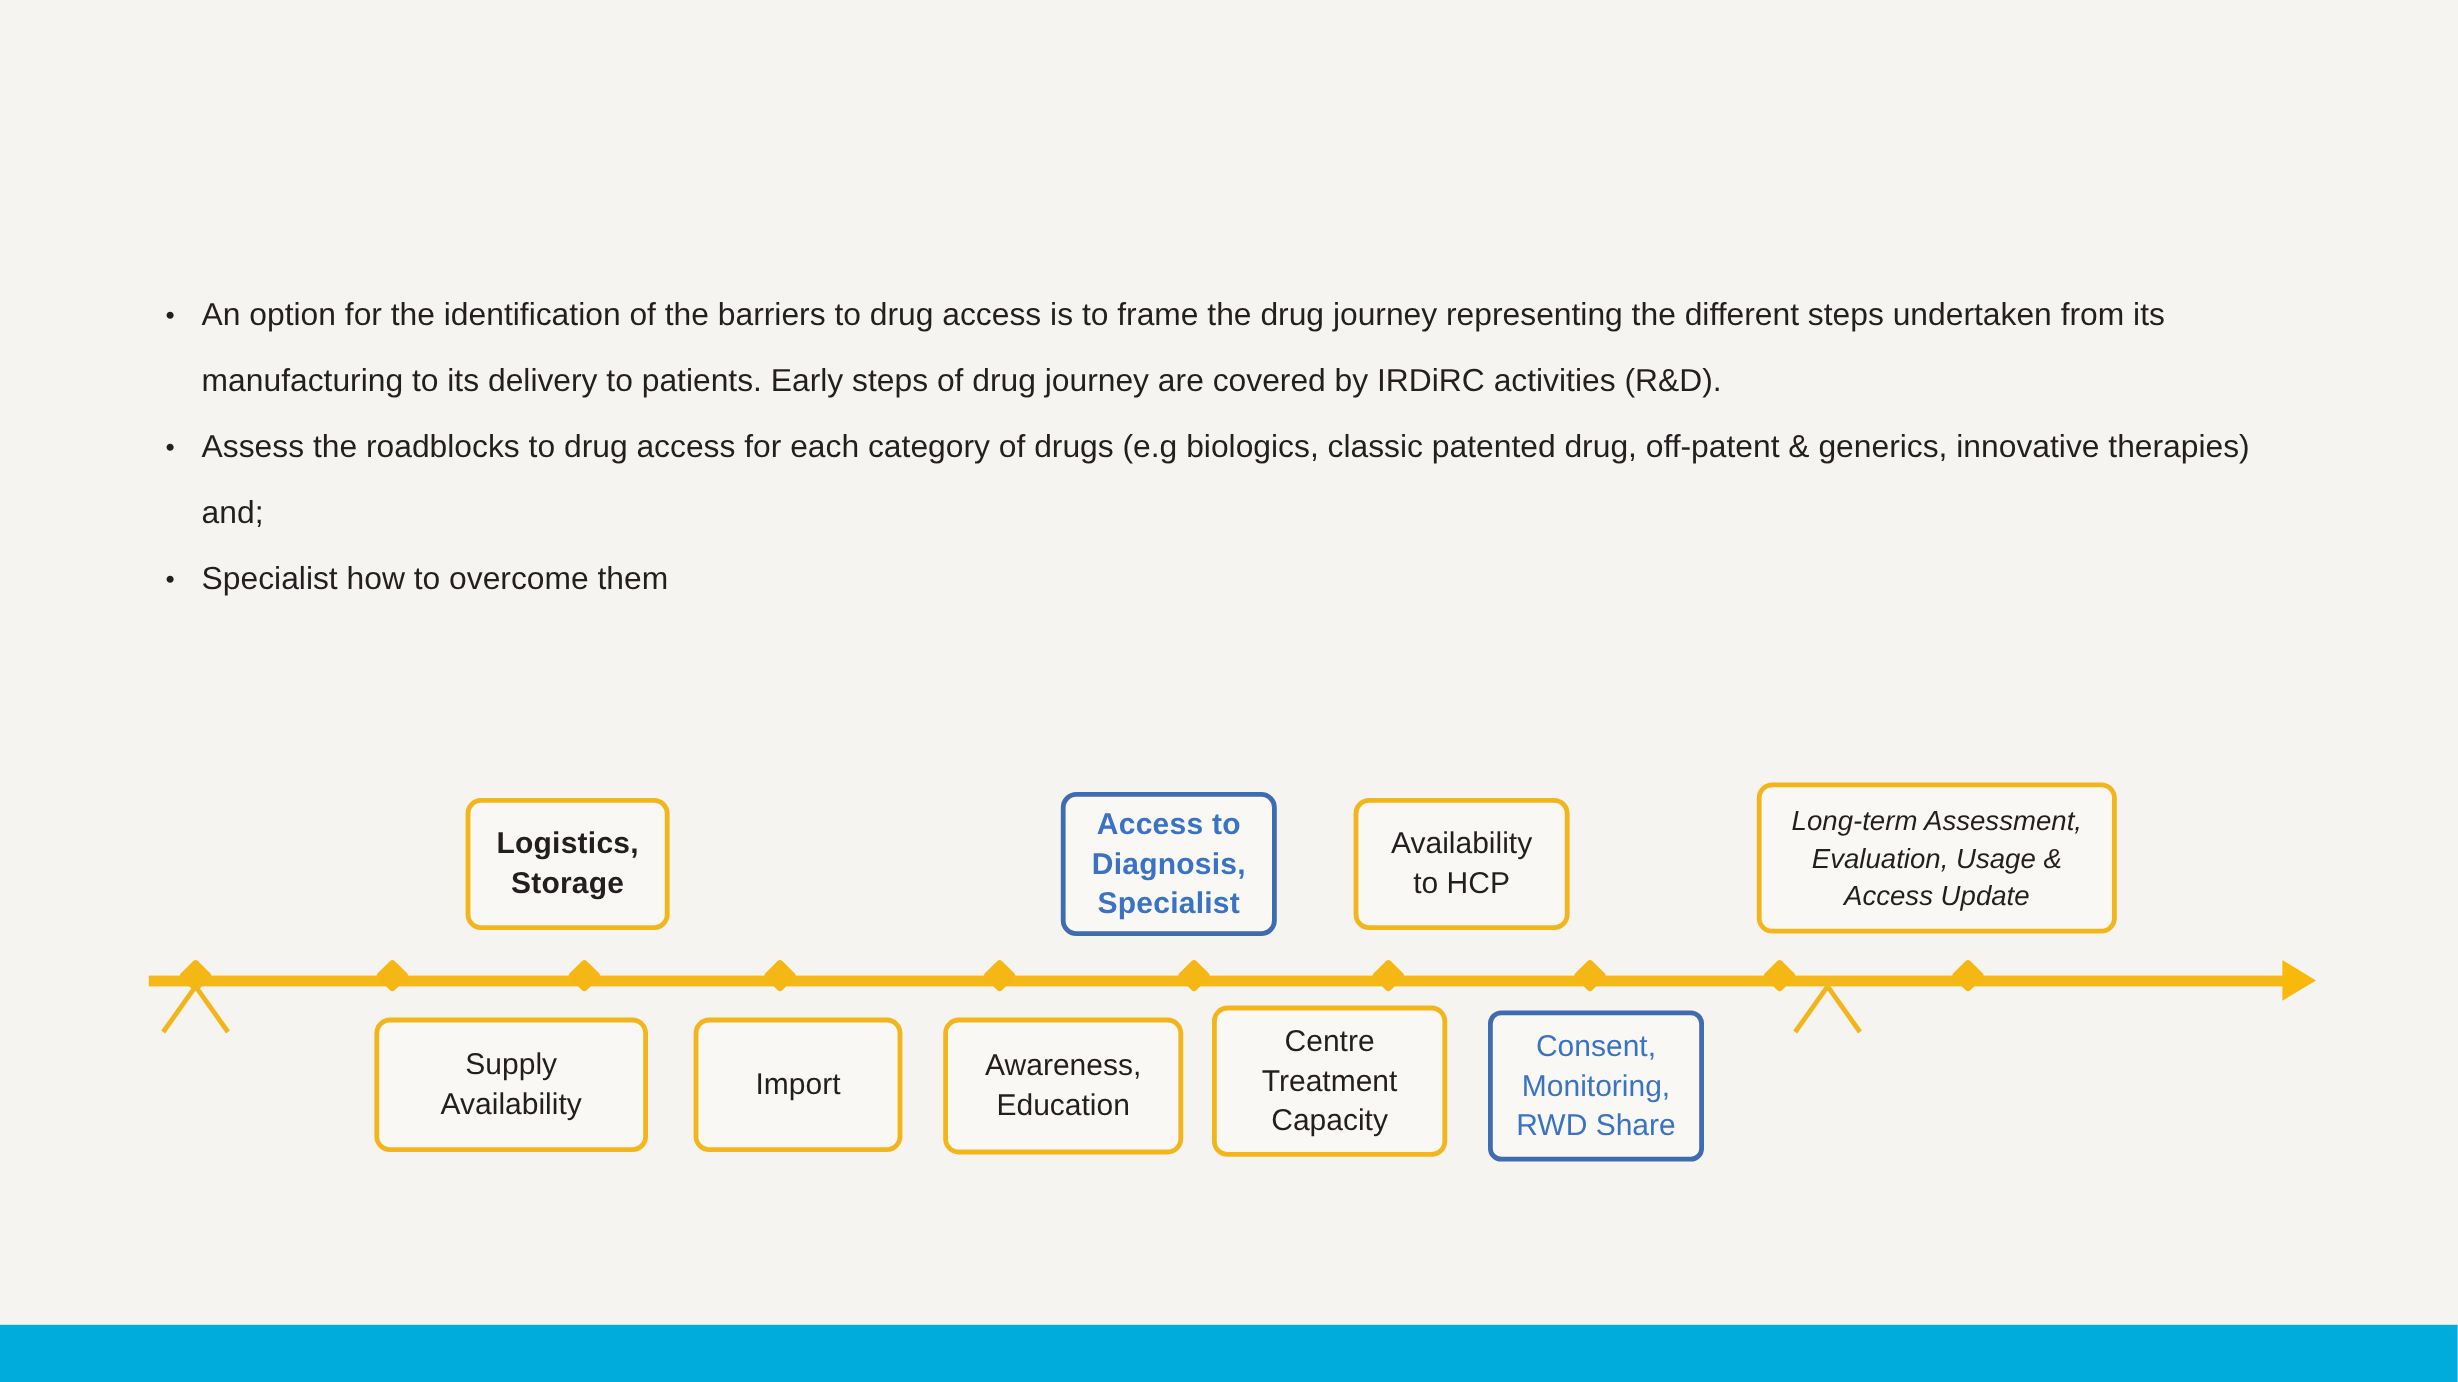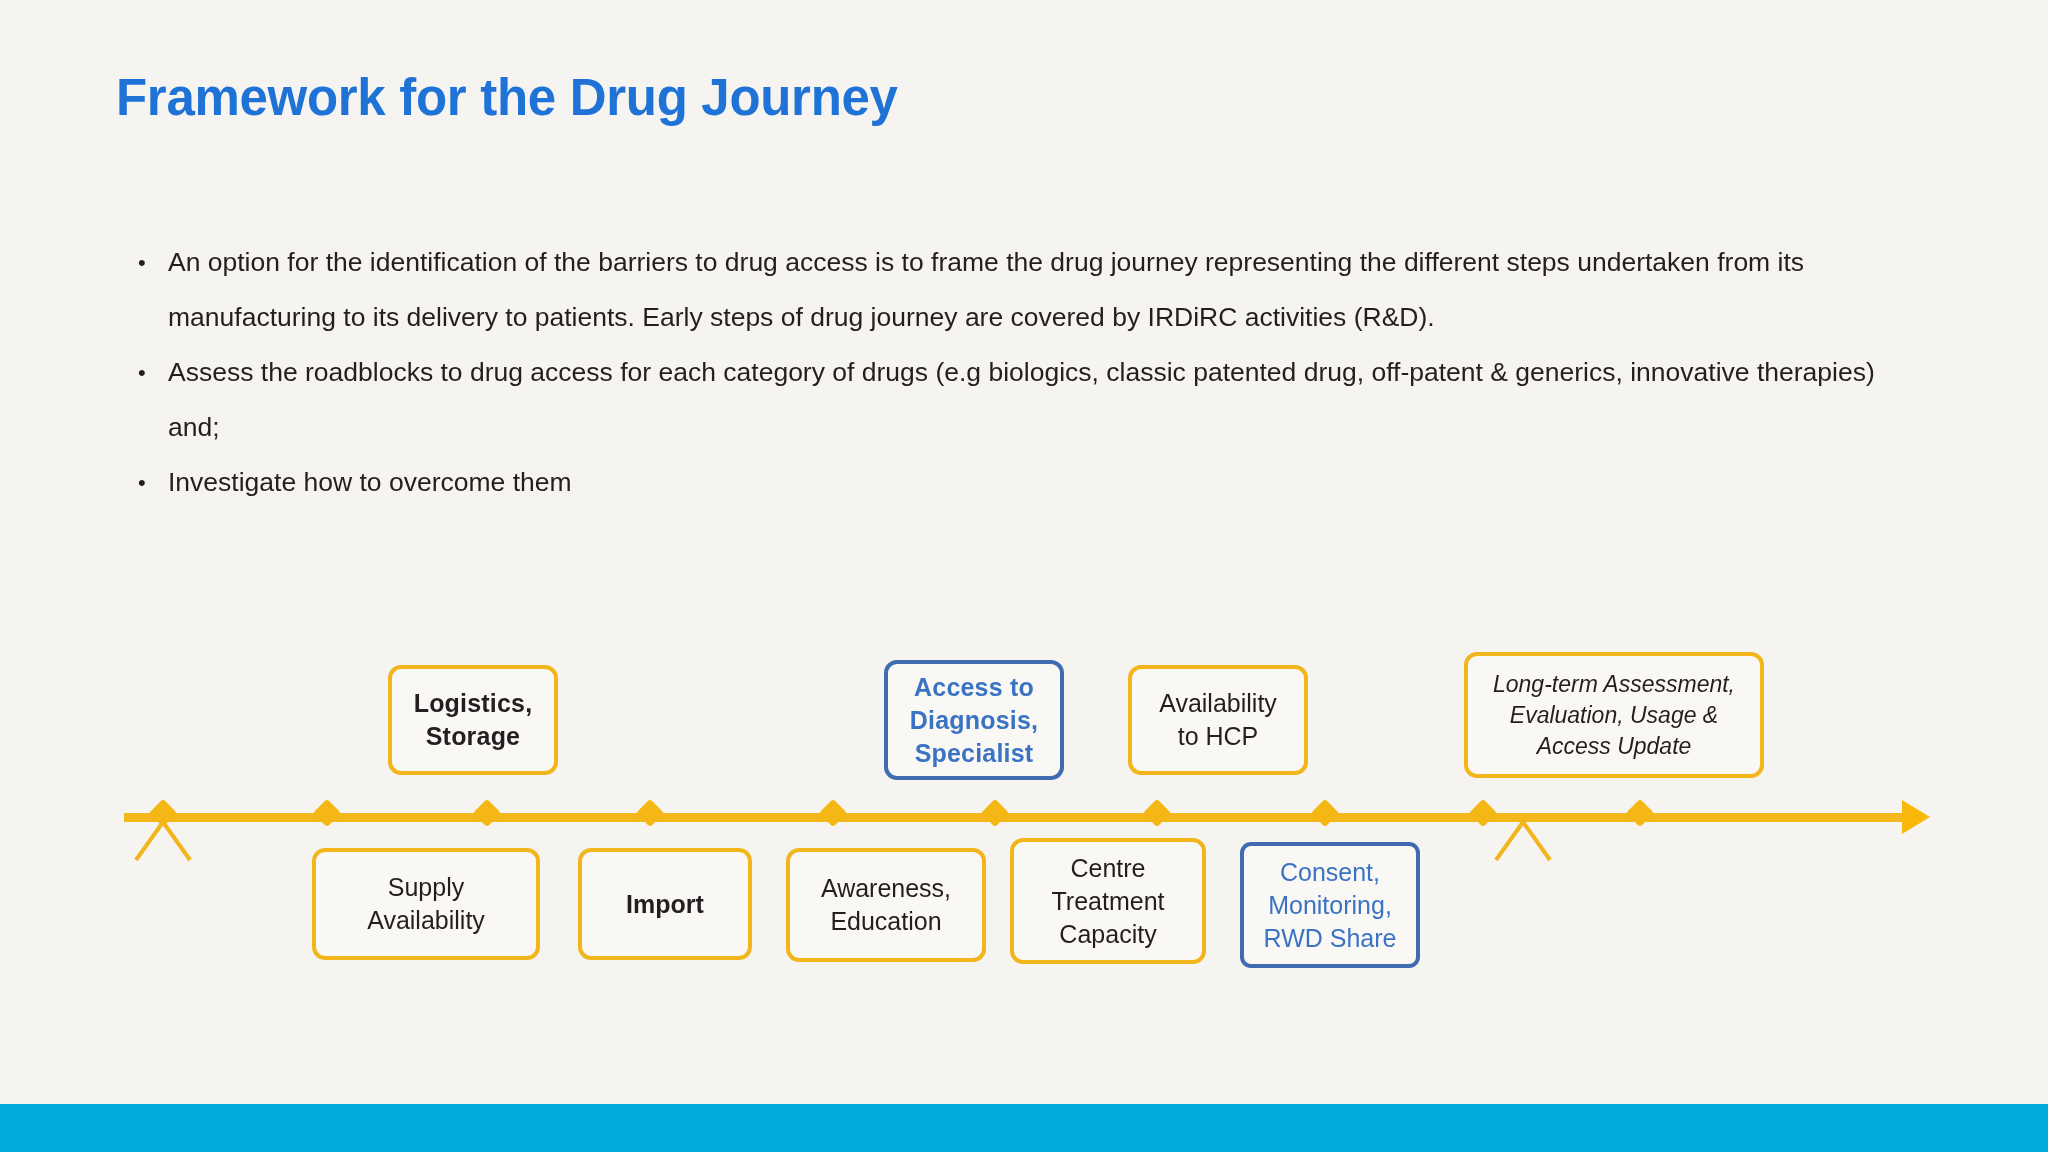--- a/index.html
+++ b/index.html
@@ -143,34 +143,33 @@
     width: 2048px;
     height: 48px;
     background: #00ACDC;
   }
 </style>
 </head>
 <body>
 
 <div class="slide">
 
-  <div class="slide-title">Framework for the Drug Journey</div>
 
   <div class="bullets">
     <div class="bullet-row">
       <span class="bullet-mark">•</span>
       <span class="bullet-text">An option for the identification of the barriers to drug access is to frame the drug journey representing the different steps undertaken from its manufacturing to its delivery to patients. Early steps of drug journey are covered by IRDiRC activities (R&amp;D).</span>
     </div>
     <div class="bullet-row">
       <span class="bullet-mark">•</span>
       <span class="bullet-text">Assess the roadblocks to drug access for each category of drugs (e.g biologics, classic patented drug, off-patent &amp; generics, innovative therapies) and;</span>
     </div>
     <div class="bullet-row">
       <span class="bullet-mark">•</span>
-      <span class="bullet-text">Investigate how to overcome them</span>
+      <span class="bullet-text">Specialist how to overcome them</span>
     </div>
   </div>
 
   <div class="diagram">
 
     <div class="axis-line"></div>
     <div class="axis-arrow"></div>
 
     <div class="axis-dot" style="left:163px"></div>
     <div class="axis-dot" style="left:327px"></div>
@@ -220,21 +219,21 @@
       </svg>
     </div>
 
     <div class="node" style="left:312px; top:218px; width:228px; height:112px;">
       <span>
         <span>Supply</span><br>
         <span>Availability</span>
       </span>
     </div>
 
-    <div class="node" style="left:578px; top:218px; width:174px; height:112px;font-weight:bold;">
+    <div class="node" style="left:578px; top:218px; width:174px; height:112px;">
       <span>Import</span>
     </div>
 
     <div class="node" style="left:786px; top:218px; width:200px; height:114px;">
       <span>
         <span>Awareness,</span><br>
         <span>Education</span>
       </span>
     </div>
 

